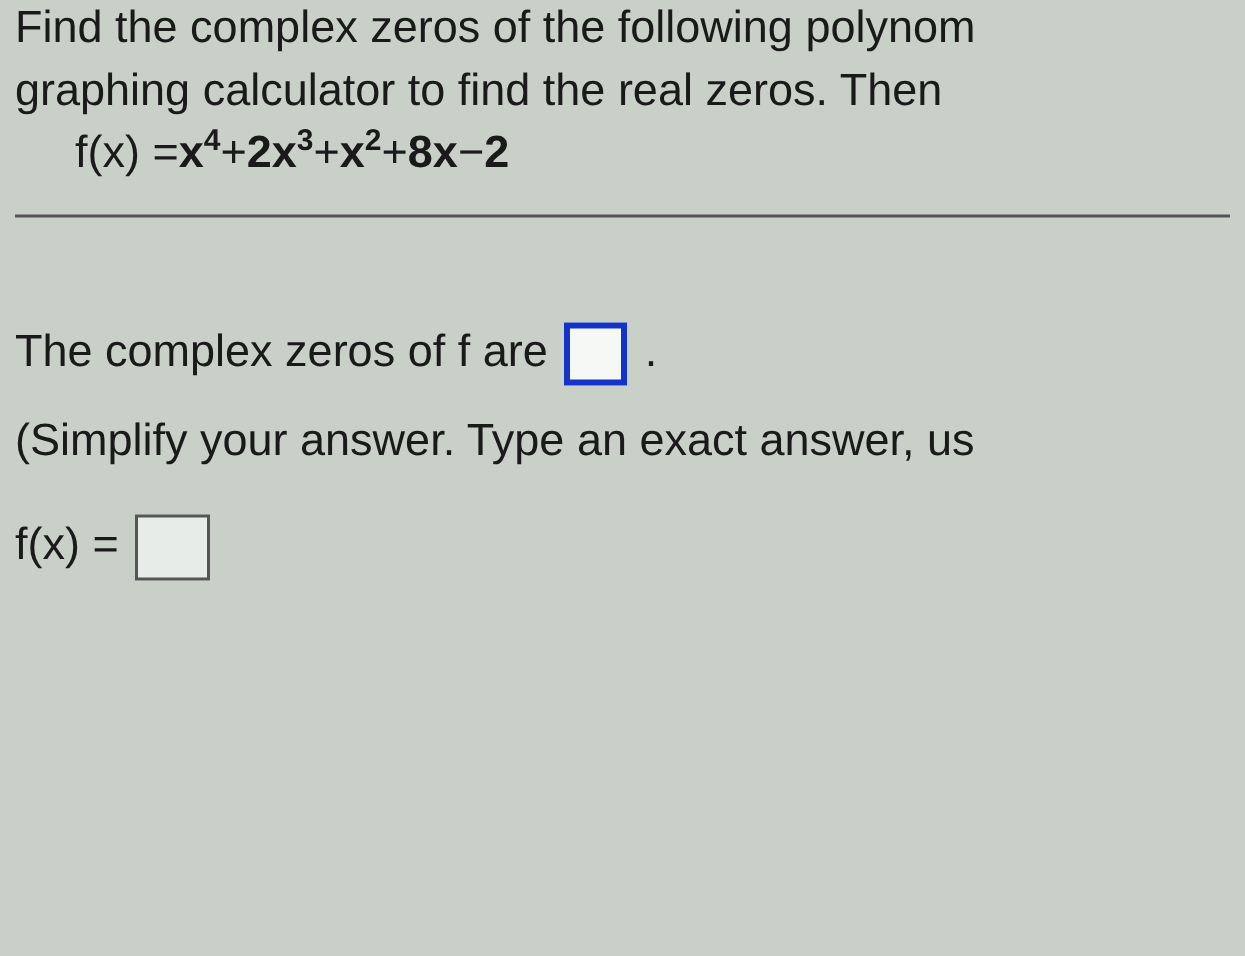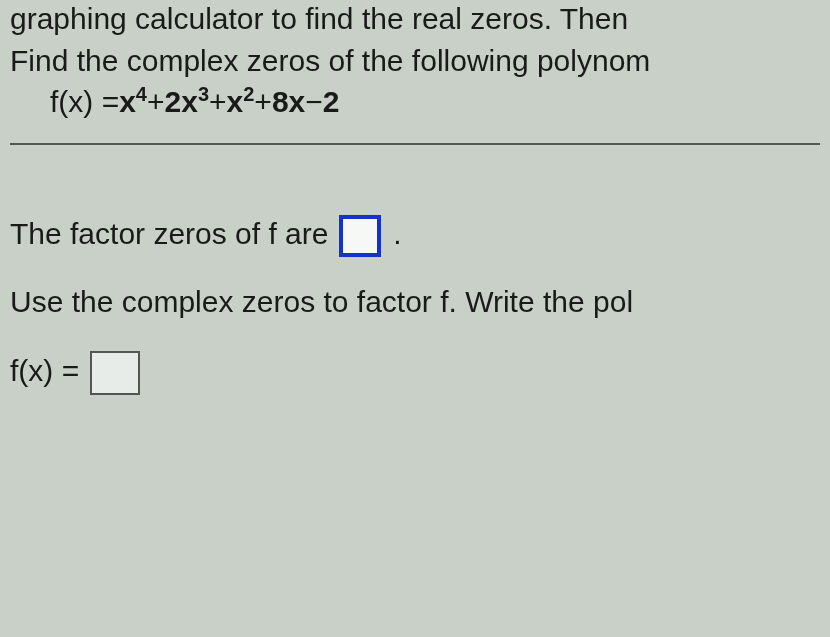--- a/index.html
+++ b/index.html
@@ -47,47 +47,47 @@
   .section { margin-bottom: 18px; }
   .gap { margin-top: 26px; }
   .gap2 { margin-top: 30px; }
   .period { margin-left: 2px; }
 </style>
 </head>
 <body>
 
 <div class="content">
 
+  <div class="line">Find the complex zeros of the following polynom</div>
   <div class="line">graphing calculator to find the real zeros.  Then</div>
-  <div class="line">Find the complex zeros of the following polynom</div>
 
   <div class="formula-line">
     <span class="formula">
       <span>f(x) = </span>
       <span class="term"><span class="base">x</span><sup>4</sup></span>
       <span> + </span>
       <span class="term"><span class="base">2x</span><sup>3</sup></span>
       <span> + </span>
       <span class="term"><span class="base">x</span><sup>2</sup></span>
       <span> + </span>
       <span class="term"><span class="base">8x</span></span>
       <span> − </span>
       <span class="term"><span class="base">2</span></span>
     </span>
   </div>
 
   <hr class="divider">
 
   <div class="section line">
-    <span>The factor zeros of f are </span>
+    <span>The complex zeros of f are </span>
     <span class="answer-box"></span>
     <span class="period">.</span>
   </div>
 
+  <div class="line">(Simplify your answer. Type an exact answer, us</div>
 
-  <div class="line gap">Use the complex zeros to factor f.  Write the pol</div>
 
   <div class="line gap2">
     <span>f(x) = </span>
     <span class="answer-box gray"></span>
   </div>
 
 </div>
 
 </body></html>

